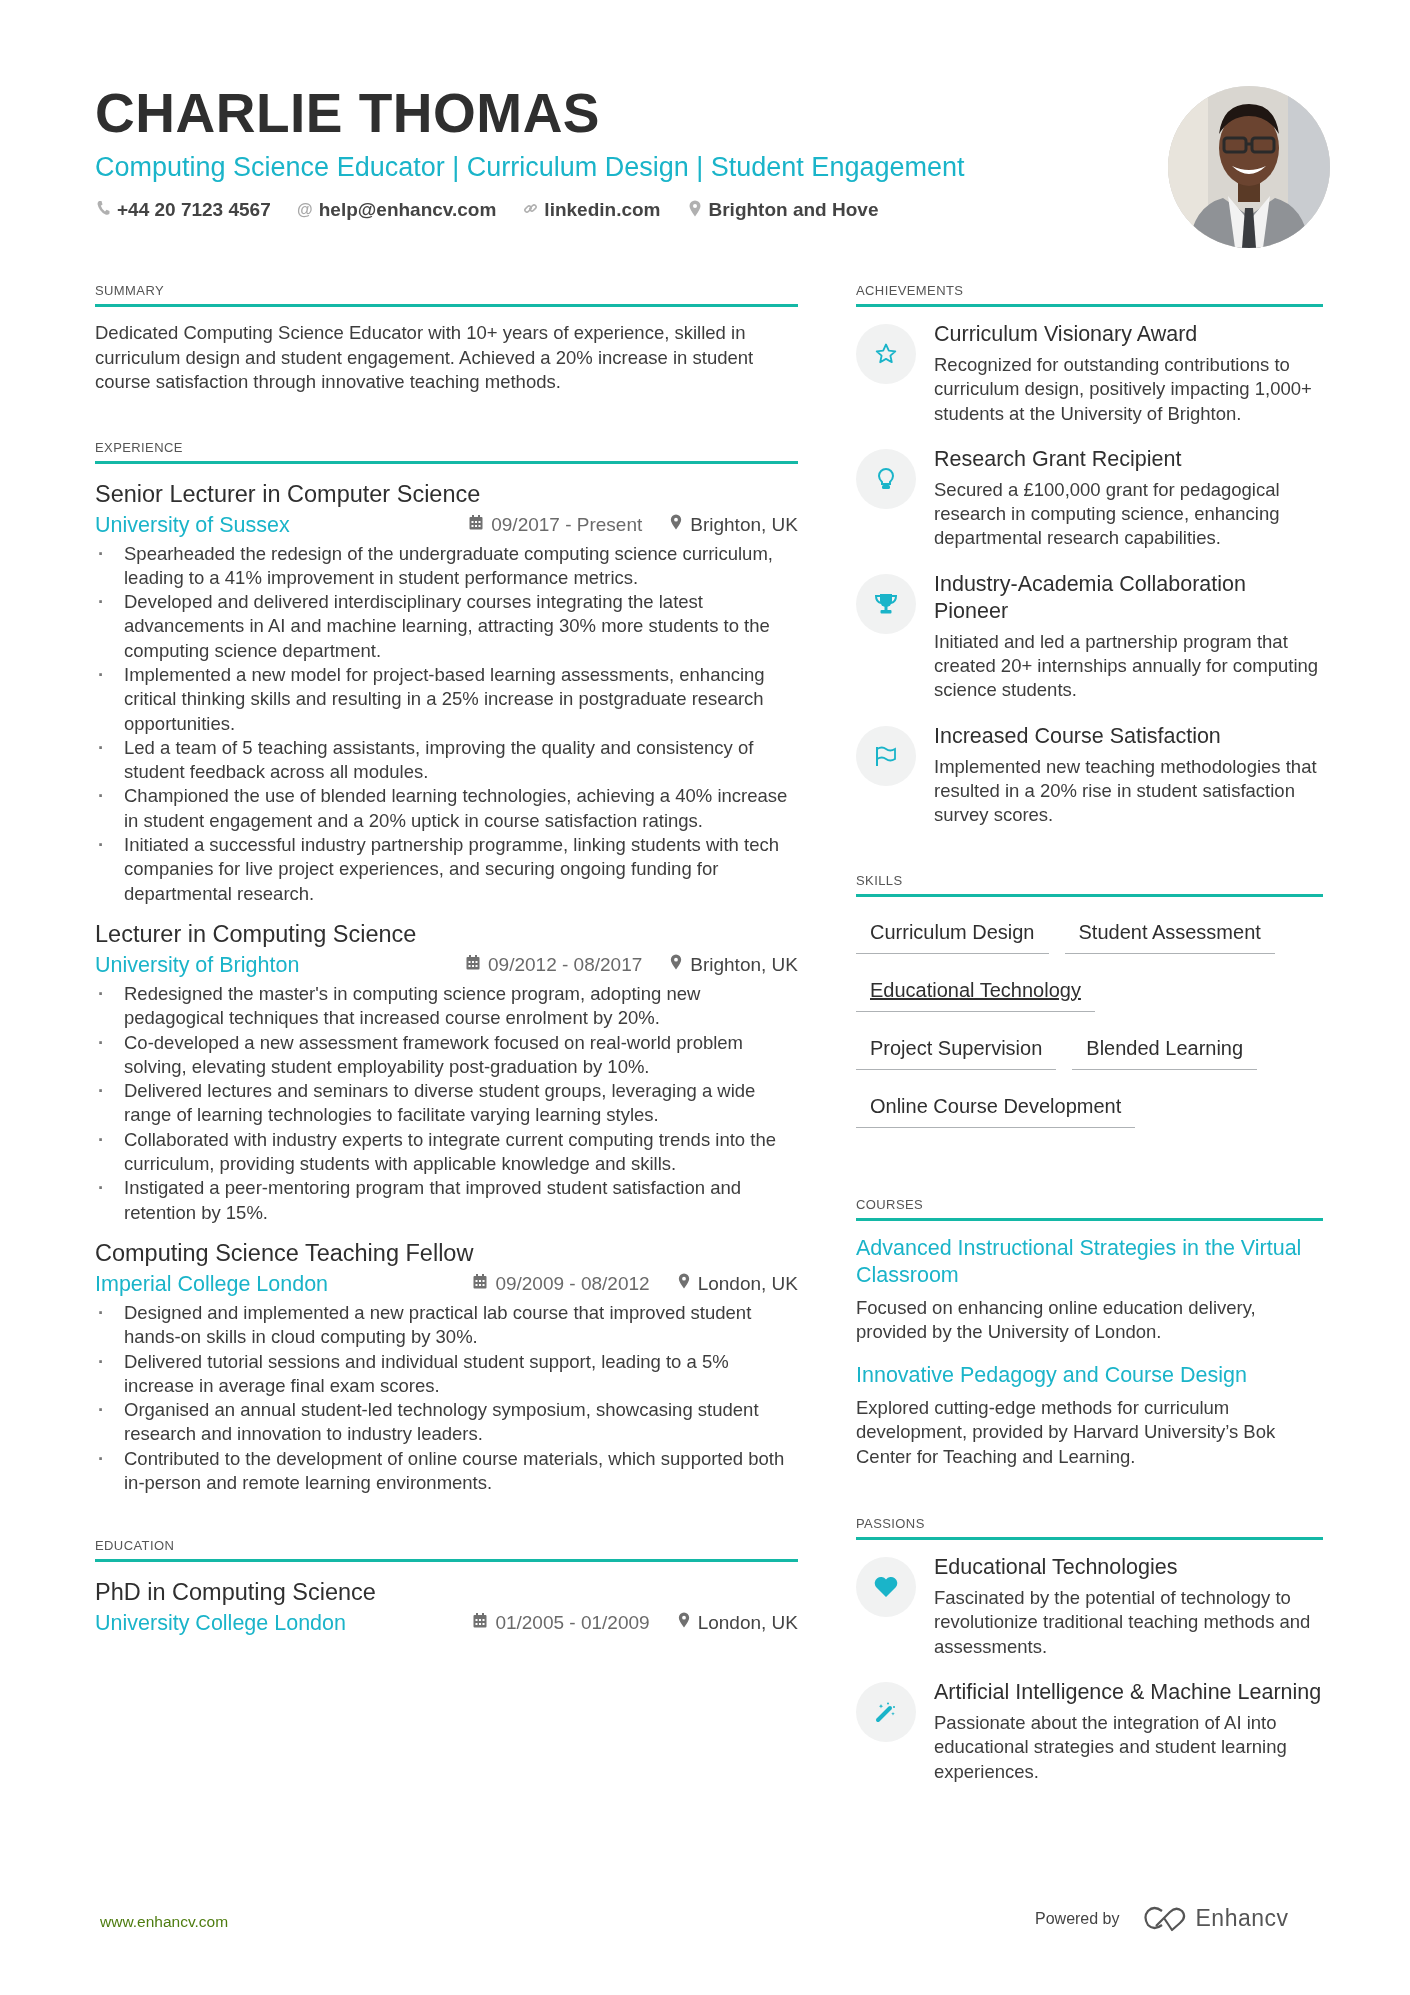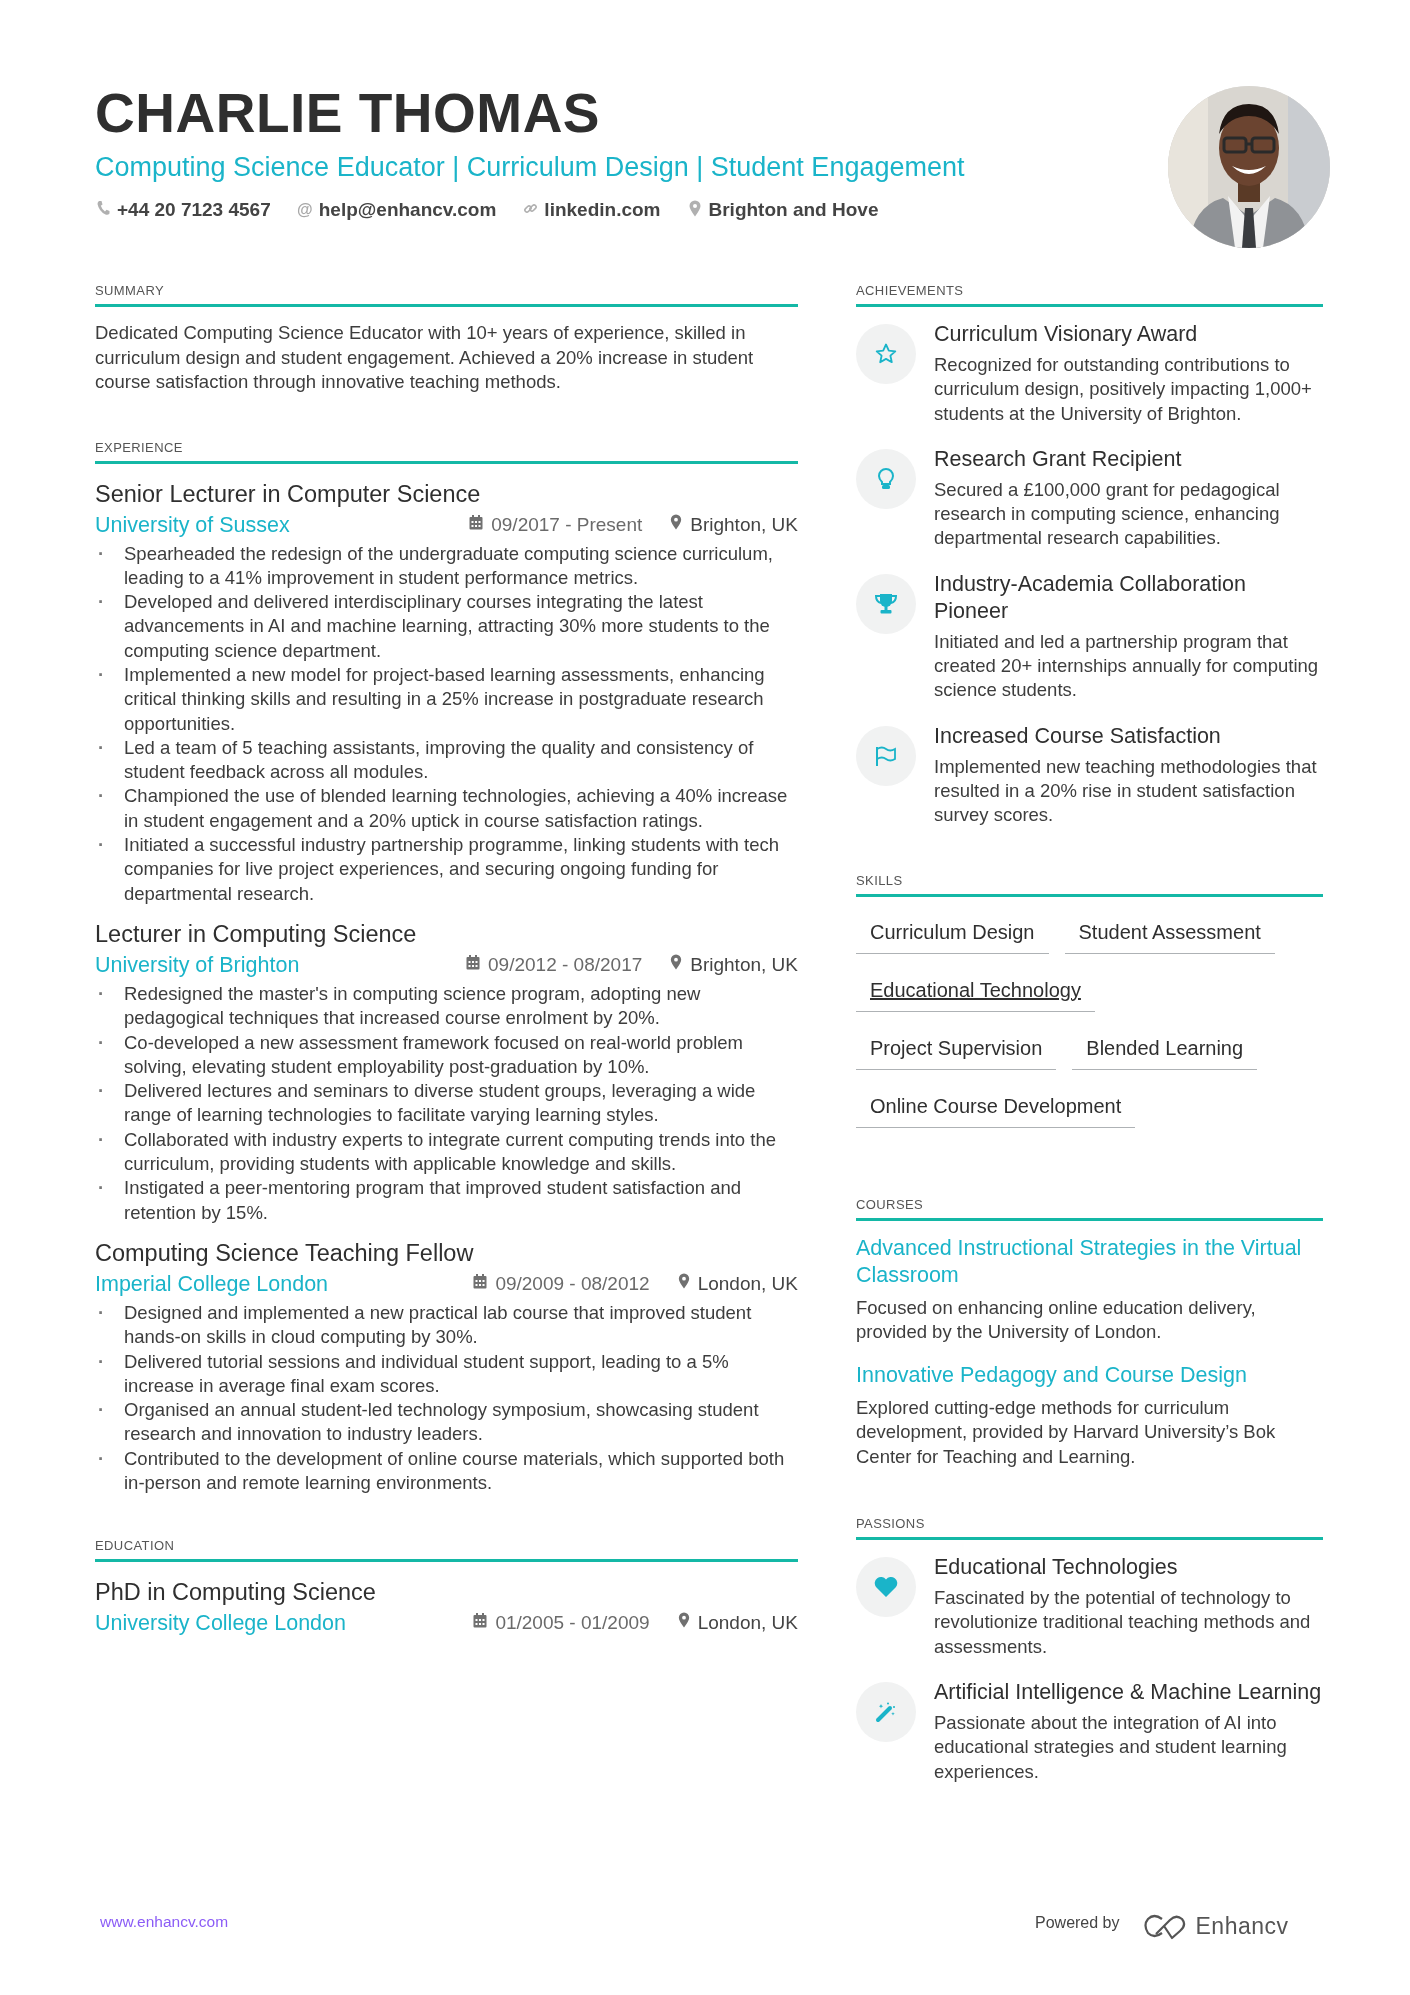--- a/index.html
+++ b/index.html
@@ -41,23 +41,23 @@
   .ach-title { font-size: 21.5px; color: #2f2f2f; line-height: 27px; margin-bottom: 5px; }
   .ach-desc { font-size: 18.5px; line-height: 24.3px; color: #3d3d3d; }
 
   .skills { display: flex; flex-wrap: wrap; column-gap: 16px; row-gap: 23px; margin-top: 22px; margin-bottom: 64px; padding-top: 0px; }
   .skill { font-size: 20px; color: #2f2f2f; padding: 0 14px 8px 14px; border-bottom: 1.5px solid #aeb2b5; line-height: 26px; }
 
   .course { margin-bottom: 18px; }
   .course-title { font-size: 21.5px; color: #1ab4c9; line-height: 27px; margin-bottom: 7px; }
   .course-desc { font-size: 18.5px; line-height: 24.3px; color: #3d3d3d; }
 
-  .footer-left { position: absolute; left: 100px; top: 1913px; font-size: 15.5px; color: #8b5cf6; }
+  .footer-left { position: absolute; left: 100px; top: 1913px; font-size: 15.5px; color: #4d7c0f; }
   .footer-right { position: absolute; left: 1035px; top: 1905px; display: flex; align-items: center; gap: 22px; font-size: 16px; color: #444; }
-  .brand { display: flex; align-items: center; gap: 8px; font-size: 23px; color: #555; letter-spacing: 0.5px; margin-top: 8px; }
+  .brand { display: flex; align-items: center; gap: 8px; font-size: 23px; color: #555; letter-spacing: 0.5px; }
 </style>
 </head>
 <body>
 
 <div class="header">
   <div class="name">CHARLIE THOMAS</div>
   <div class="tagline">Computing Science Educator | Curriculum Design | Student Engagement</div>
   <div class="contacts">
     <div class="contact">
       <span class="ic">

